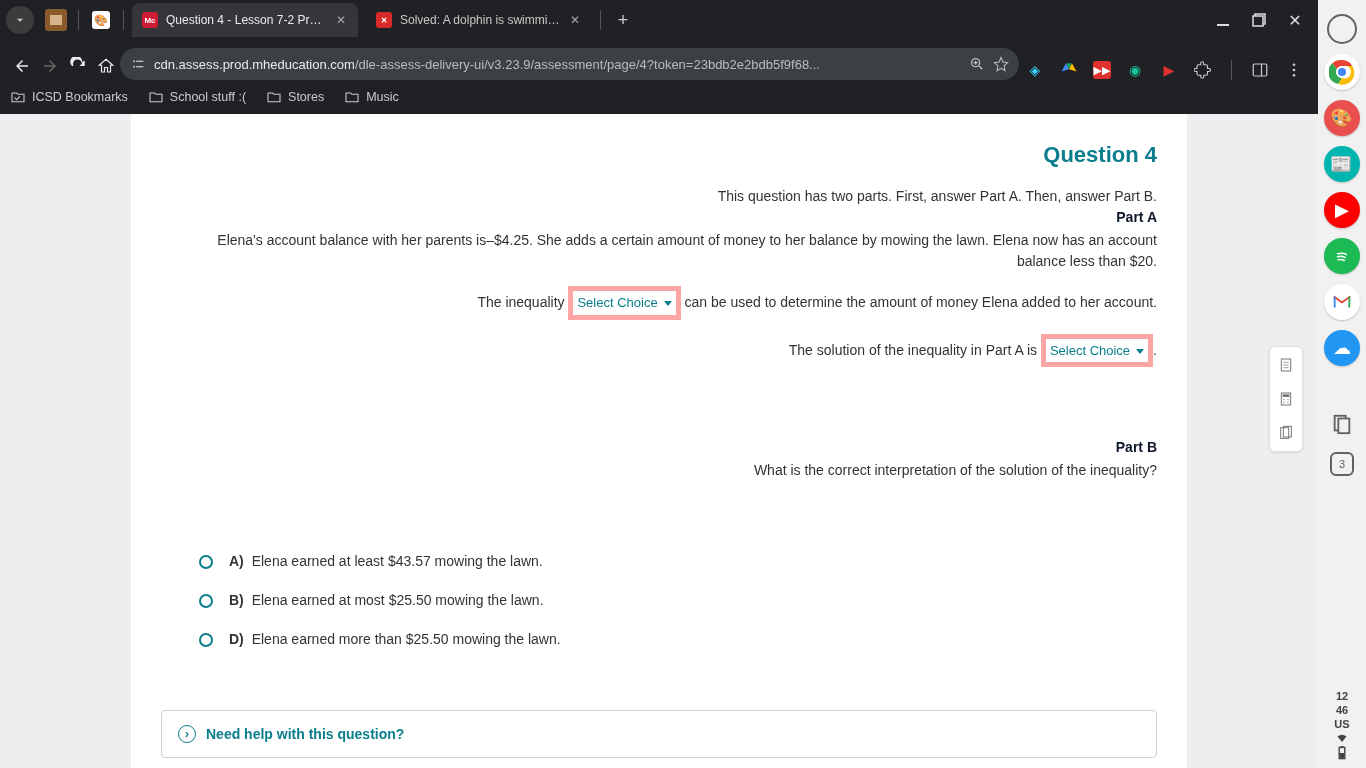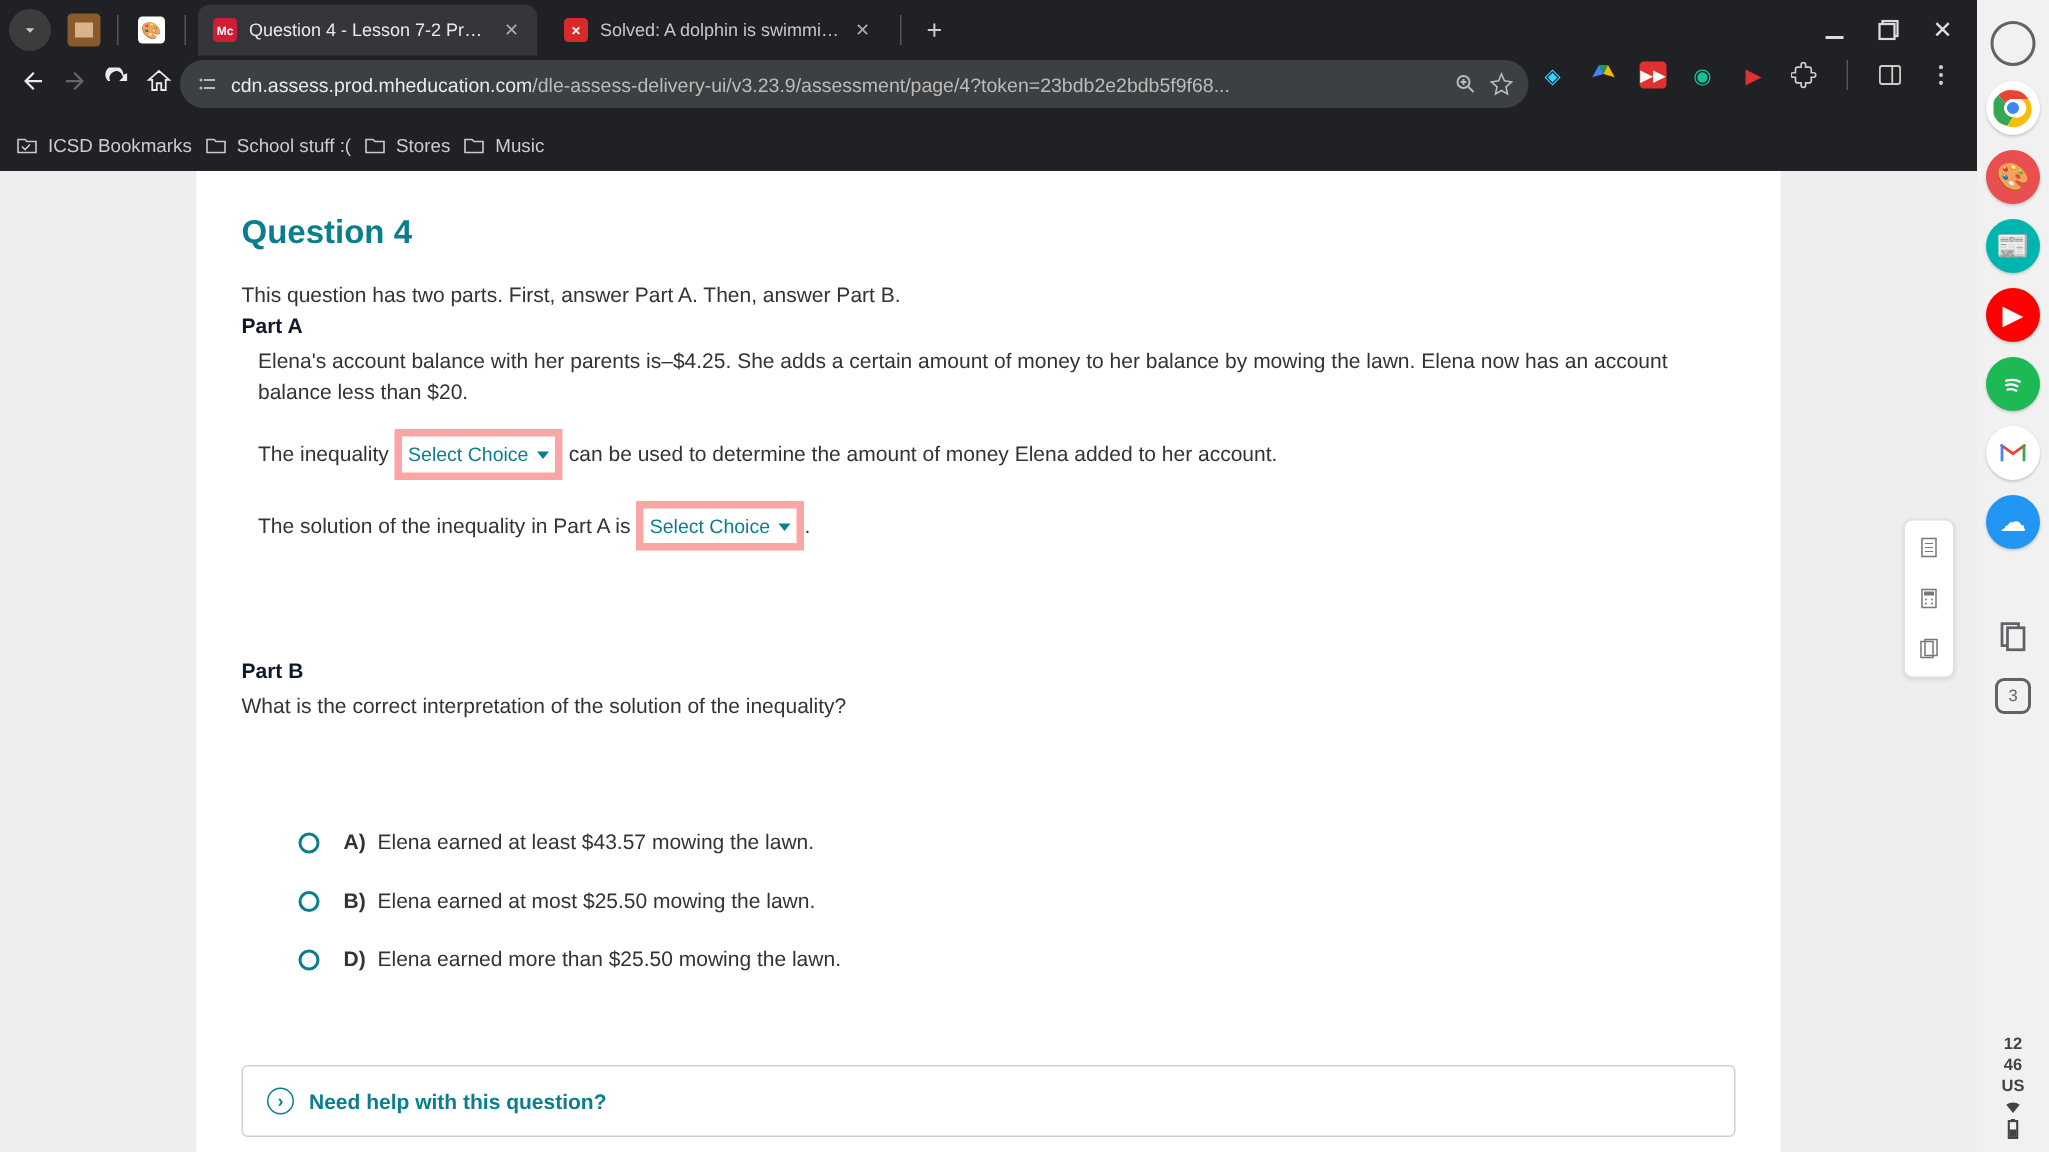--- a/index.html
+++ b/index.html
@@ -18,36 +18,36 @@
   .tab.active { background:#35363a; color:#e8eaed; }
   .tab .favicon { width:16px; height:16px; border-radius:3px; display:flex; align-items:center; justify-content:center; font-size:8px; font-weight:bold; }
   .tab .title { white-space: nowrap; overflow:hidden; text-overflow: ellipsis; max-width:160px; }
   .tab .close { width:14px; height:14px; display:flex; align-items:center; justify-content:center; color:#aaa; }
   .tab-divider { width:1px; height:20px; background:#555; }
   .tabstrip-spacer { flex:1; }
   .win-controls { display:flex; gap:18px; align-items:center; padding-right:8px; color:#ddd; }
   .win-controls span { display:flex; align-items:center; justify-content:center; width:18px; height:18px; }
 
   
-  .toolbar { height: 40px; display:flex; align-items:flex-start; background:#202124; padding: 0 8px; gap:0; }
+  .toolbar { height: 40px; display:flex; align-items:flex-end; background:#202124; padding: 0 8px; gap:0; }
   .nav-btn { width:28px; height:28px; display:flex; align-items:center; justify-content:center; color:#ccc; }
   .nav-btn.disabled { color:#666; }
   .address-bar { flex:1; height:32px; background:#3c4043; border-radius:16px; display:flex; align-items:center; padding:0 10px; gap:8px; color:#bbb; font-size:13px; }
   .address-bar .url { flex:1; white-space:nowrap; overflow:hidden; text-overflow:ellipsis; }
   .address-bar .url .domain { color:#e8eaed; }
   .ext-icons { display:flex; align-items:center; gap:14px; padding:0 6px; }
   .ext-icons .ext { width:20px; height:20px; display:flex; align-items:center; justify-content:center; font-size:14px; }
   .vdiv { width:1px; height:20px; background:#555; margin:0 4px; }
 
   
-  .bookmarks { height: 34px; display:flex; align-items:center; background:#202124; padding:0 10px; gap:8px; color:#ccc; font-size:12.5px; }
+  .bookmarks { height: 34px; display:flex; align-items:center; background:#202124; padding:0 10px; gap:20px; color:#ccc; font-size:12.5px; }
   .bookmark { display:flex; align-items:center; gap:6px; }
 
   
-  .viewport { flex:1; background:#edeef0; overflow:hidden; position:relative; }
+  .viewport { flex:1; background:#edeef0; overflow:hidden; position:relative;text-align:right; }
   .page { width: 1056px; margin-left:131px; background:#fff; min-height:100%; padding: 28px 0 0 0; position:relative;}
   .question-title { color:#0a7e8c; font-size:22px; font-weight:bold; padding: 0 30px 18px 30px; }
   .question-body { color:#333; font-size:14px; padding: 0 30px; line-height:1.5; }
   .part-label { font-weight:bold; color:#0f172a; margin-top:0; margin-bottom:2px; }
   .part-content { padding-left:11px; }
   .inline-select { display:inline-block; color:#0a7e8c; border:5px solid #fca5a5; padding:2px 4px; font-size:13px; background:#fff; position:relative; }
   .inline-select::after { content:""; display:inline-block; margin-left:6px; width:0; height:0; border-left:4px solid transparent; border-right:4px solid transparent; border-top:5px solid #0a7e8c; vertical-align:middle; }
   .gap { height:14px; }
   .partB { margin-top:70px; }
   .choice-list { margin-top:70px; padding-left:38px; }

